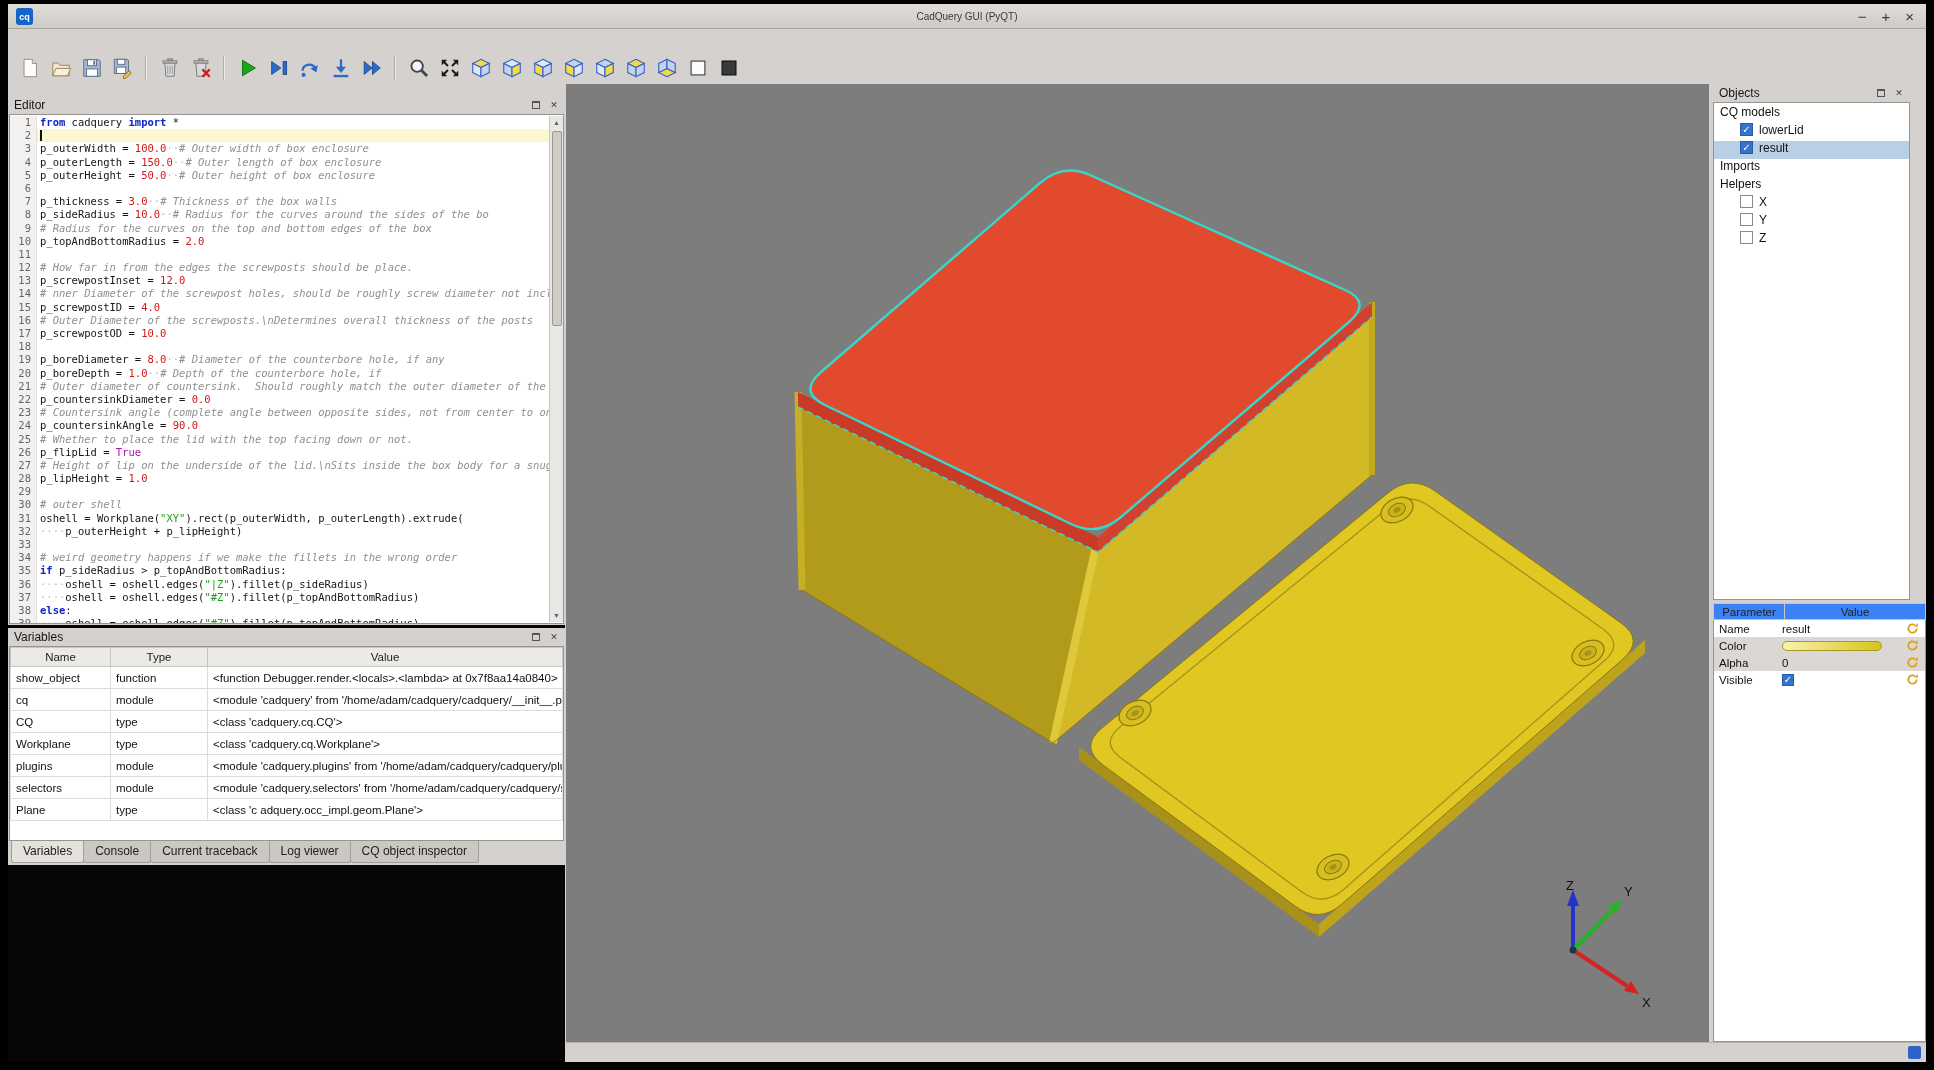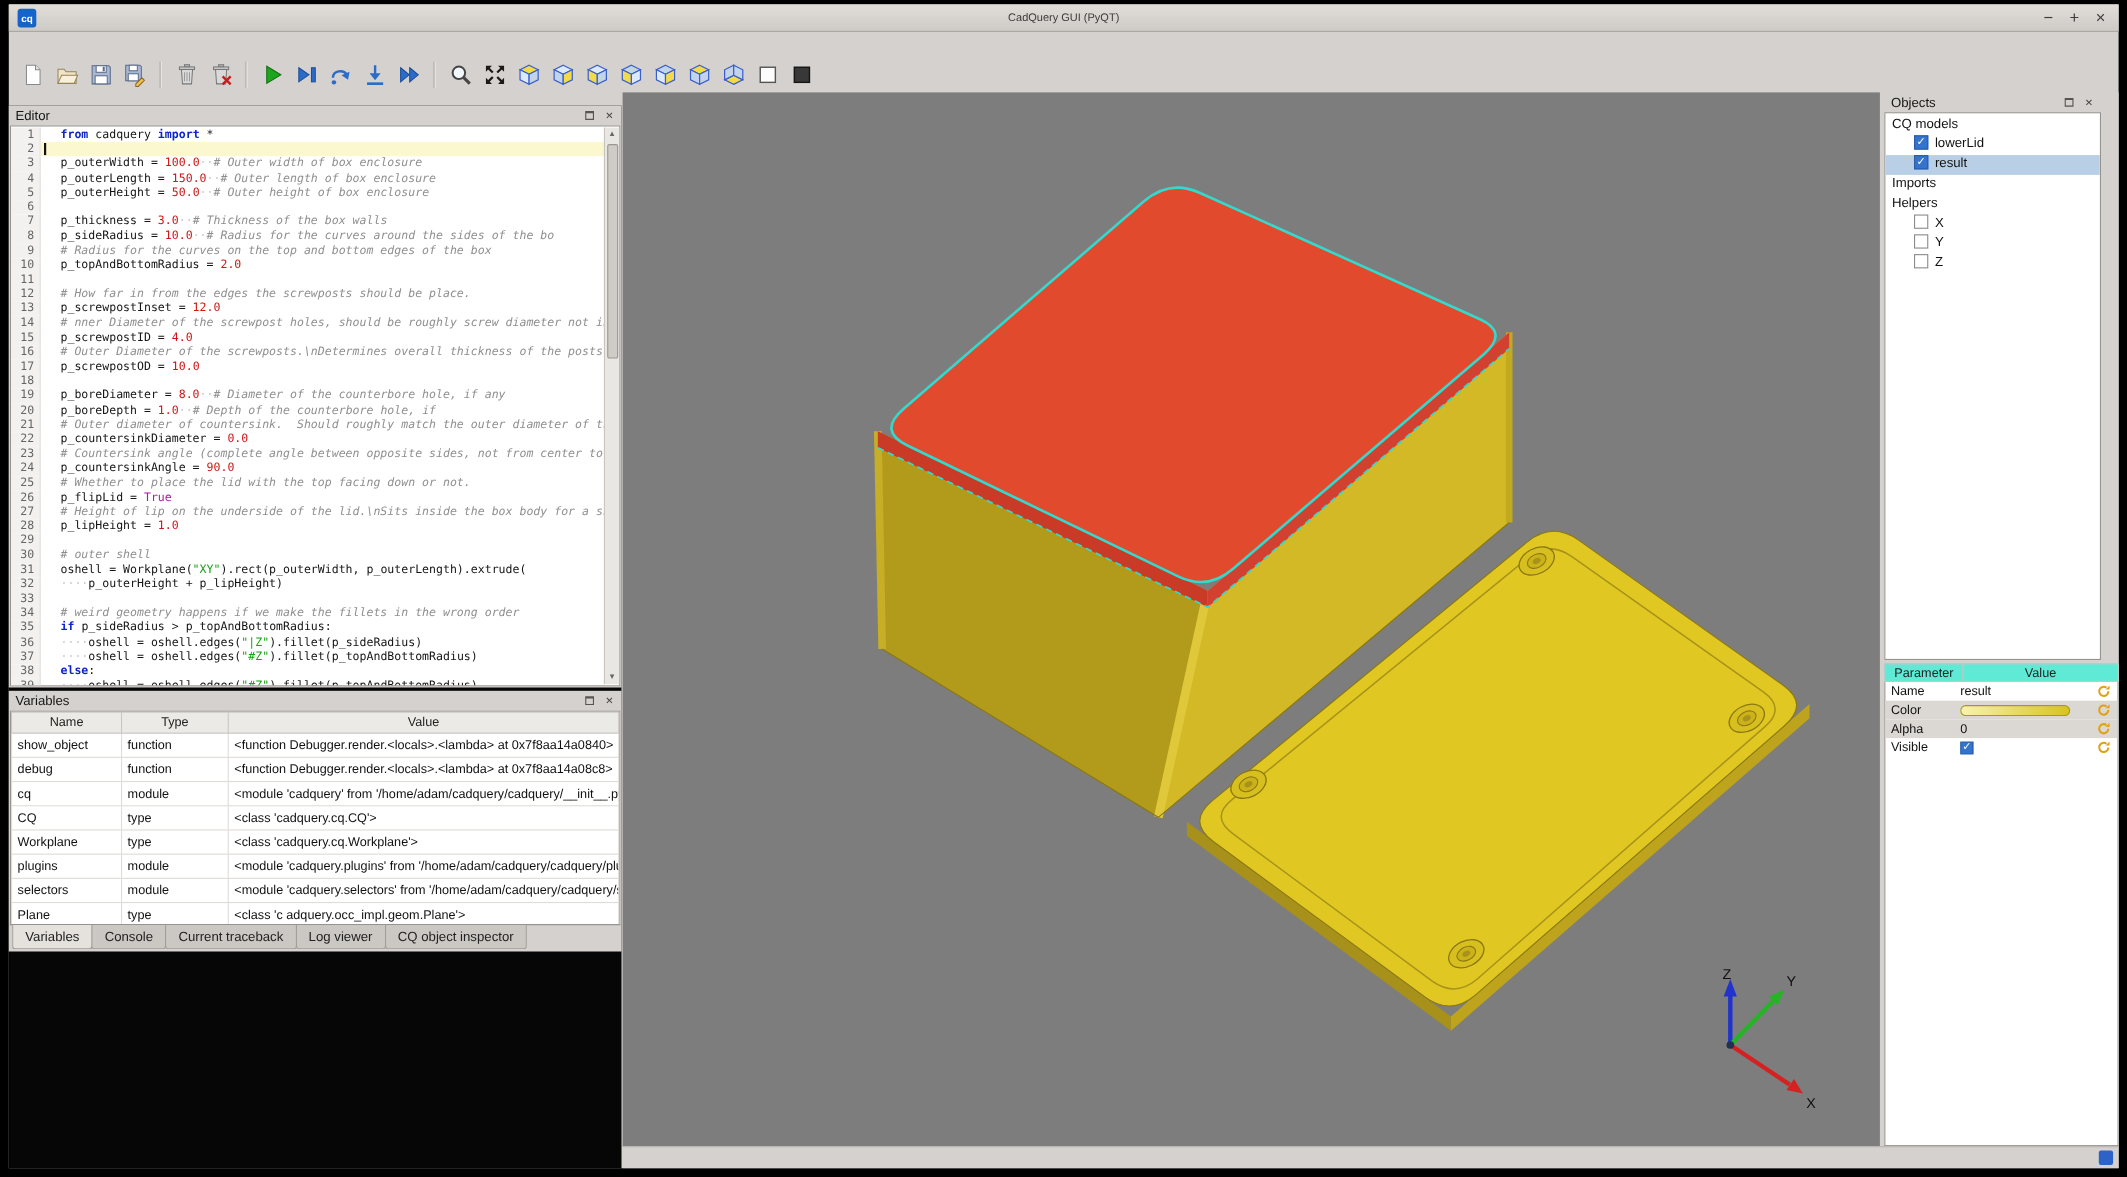--- a/index.html
+++ b/index.html
@@ -33,21 +33,21 @@
 .ph-btns{margin-left:auto;display:flex;gap:4px;align-items:center}
 .ph-btn{width:14px;height:13px;display:flex;align-items:center;justify-content:center}
 .ph-float-glyph{width:8px;height:8px;border:1px solid #555;border-top:2px solid #555}
 .ph-x{font-size:9px;color:#444;line-height:1}
 
 .editor-panel{position:absolute;left:0;top:0;width:557px;height:529px;display:flex;flex-direction:column;background:#d5d1ce}
 .editor-body{flex:1;margin:0 1px 1px 1px;border:1px solid #97938f;background:#fff;position:relative;overflow:hidden}
 .code-lines{position:absolute;left:0;top:1px;right:14px;font-family:"DejaVu Sans Mono",monospace;font-size:10.5px;line-height:13.2px}
 .code-line{display:flex;height:13.2px;white-space:pre}
 .ln-num{flex:none;width:27px;text-align:right;padding-right:5px;color:#666;background:#f2f1ef;border-right:1px solid #e2e0dc}
-.ln-body{flex:1;padding-left:18px;position:relative;overflow:hidden}
+.ln-body{flex:1;padding-left:3px;position:relative;overflow:hidden}
 .code-line.current .ln-body{background:#fbf8cf}
 .caret{position:absolute;left:3px;top:1px;width:1.5px;height:11px;background:#111}
 .tok-k{color:#1024c8;font-weight:bold}
 .tok-n{color:#cf1616}
 .tok-c{color:#8f8f8f;font-style:italic}
 .tok-s{color:#18a018}
 .tok-t{color:#a818a8;font-weight:normal}
 .tok-w{color:#bcbcbc}
 .tok-p{color:#141414}
 .scrollbar{position:absolute;right:0;top:1px;bottom:1px;width:14px;background:#e9e7e4;border-left:1px solid #c8c5c1}
@@ -69,21 +69,21 @@
 .objects-body{flex:1;border:1px solid #97938f;background:#fff;overflow:hidden;padding-top:2px}
 .tree-row{height:18px;display:flex;font-size:12px;color:#111}
 .tree-row.group{padding-left:6px}
 .tree-row.child{padding-left:26px;gap:6px}
 .tree-row.child.selected{background:#b9cfe6}
 .cb{width:13px;height:13px;border:1px solid #8a8a8a;background:#fff;flex:none;display:flex;align-items:center;justify-content:center;font-size:10px;color:#fff;line-height:1}
 .cb.checked{background:#3474cc;border-color:#2a5ca8}
 
 .params-panel{position:absolute;left:2px;right:0;top:519px;bottom:0;display:flex;flex-direction:column;background:#d5d1ce}
 .param-header-row{display:flex;height:17px;flex:none;font-size:11.5px}
-.ph-cell{background:#5eead4;border:1px solid #c9c6c2;display:flex;align-items:center;justify-content:center;color:#222}
+.ph-cell{background:#3b82f6;border:1px solid #c9c6c2;display:flex;align-items:center;justify-content:center;color:#222}
 .ph-cell.c1{width:72px;flex:none}
 .ph-cell.c2{flex:1;margin-left:-1px}
 .param-body{flex:1;background:#fff;border:1px solid #97938f;border-top:none;overflow:hidden}
 .p-row{display:flex;align-items:center;height:17px;font-size:11.5px;color:#111}
 .p-row.sel{background:#dbd8d4}
 .p-name{width:68px;flex:none;padding-left:5px}
 .p-val{flex:1;display:flex;align-items:center;overflow:hidden}
 .swatch{width:100px;height:10px;border-radius:5px;border:1px solid #a89a20}
 .p-reset{width:17px;height:14px;flex:none;margin-right:2px}
 .p-reset svg{width:13px;height:13px;display:block}
@@ -363,25 +363,20 @@
                   <th>Value</th>
                 </tr>
               </thead>
             <tbody>
                 <tr class="var-row">
                   <td>show_object</td>
                   <td>function</td>
                   <td>&lt;function Debugger.render.&lt;locals&gt;.&lt;lambda&gt; at 0x7f8aa14a0840&gt;</td>
                 </tr>
                 <tr class="var-row">
-                  <td>debug</td>
-                  <td>function</td>
-                  <td>&lt;function Debugger.render.&lt;locals&gt;.&lt;lambda&gt; at 0x7f8aa14a08c8&gt;</td>
-                </tr>
-                <tr class="var-row">
                   <td>cq</td>
                   <td>module</td>
                   <td>&lt;module 'cadquery' from '/home/adam/cadquery/cadquery/__init__.py'&gt;</td>
                 </tr>
                 <tr class="var-row">
                   <td>CQ</td>
                   <td>type</td>
                   <td>&lt;class 'cadquery.cq.CQ'&gt;</td>
                 </tr>
                 <tr class="var-row">

